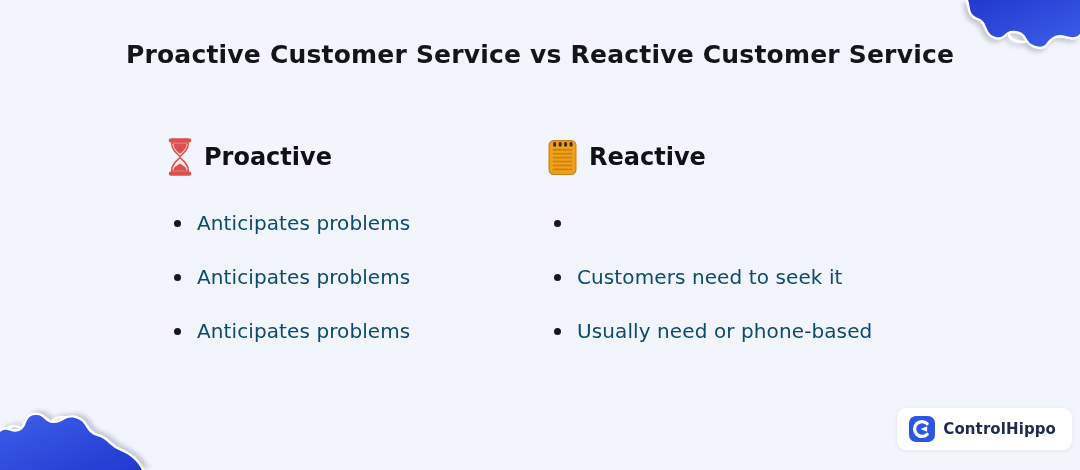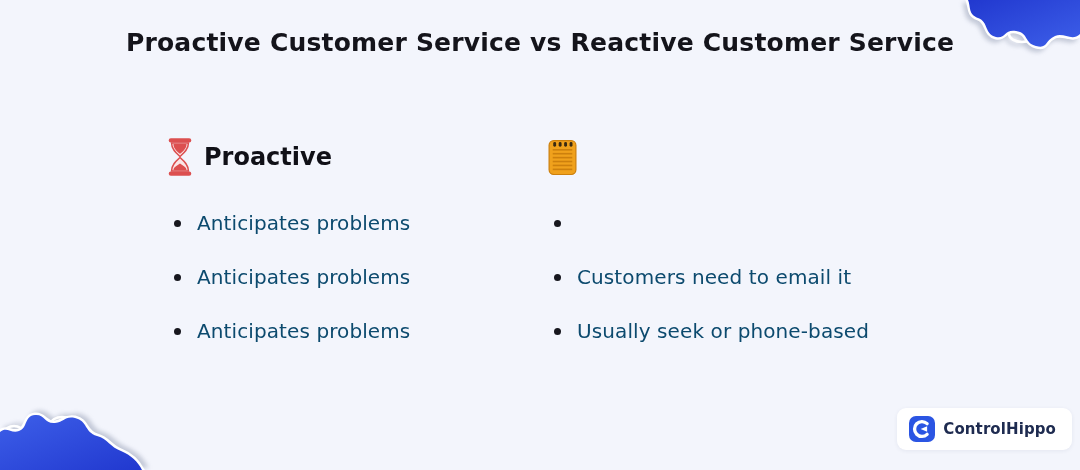--- a/index.html
+++ b/index.html
@@ -25,21 +25,21 @@
   .blob-bl {
     bottom: 0; left: 0;
     width: 150px; height: 62px;
     filter: drop-shadow(4px -2px 2px rgba(110,120,150,.35));
   }
 
   
   .title {
     position: absolute;
     top: 28px; left: 0; right: 0;
-    margin: 0;
+    margin: 12px;
     text-align: center;
     font-size: 25px;
     font-weight: 700;
     letter-spacing: 0.2px;
     color: #14141b;
   }
 
   
   .grid {
     position: absolute;
@@ -198,32 +198,33 @@
               <line x1="7.5" y1="31" x2="26.5" y2="31"></line>
             </g>
             <g fill="#3a2a12">
               <rect x="8" y="4.5" width="2.8" height="4.5" rx="1.3"></rect>
               <rect x="13.3" y="4.5" width="2.8" height="4.5" rx="1.3"></rect>
               <rect x="18.6" y="4.5" width="2.8" height="4.5" rx="1.3"></rect>
               <rect x="23.9" y="4.5" width="2.8" height="4.5" rx="1.3"></rect>
             </g>
           </svg>
         </span>
+        <span class="col-title">Reactive</span>
       </div>
       <ul class="list">
         <li class="item">
           <span class="dot"></span>
         </li>
         <li class="item">
           <span class="dot"></span>
-          <span class="item-text">Customers need to email it</span>
-        </li>
-        <li class="item">
-          <span class="dot"></span>
-          <span class="item-text">Usually seek or phone-based</span>
+          <span class="item-text">Customers need to seek it</span>
+        </li>
+        <li class="item">
+          <span class="dot"></span>
+          <span class="item-text">Usually need or phone-based</span>
         </li>
       </ul>
     </section>
 
   </div>
 
   <div class="logo-pill">
     <span style="display:inline-flex;">
       <svg width="26" height="26" viewBox="0 0 28 28" aria-hidden="true">
         <rect width="28" height="28" rx="7.5" fill="#2b55e3"></rect>

